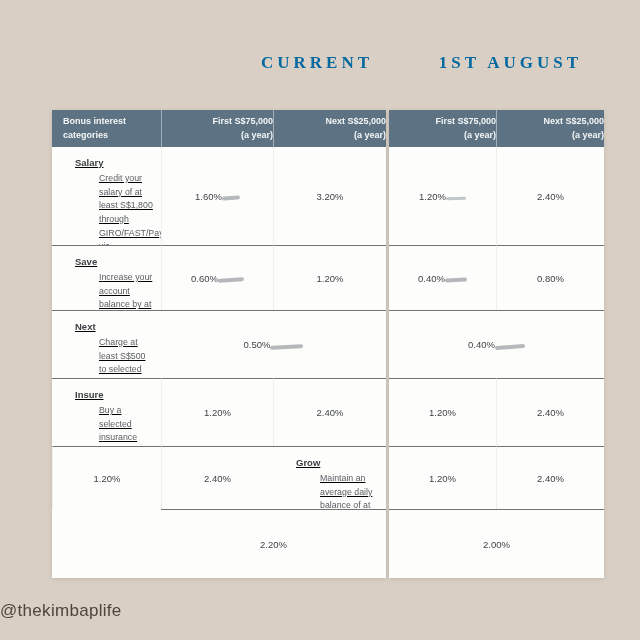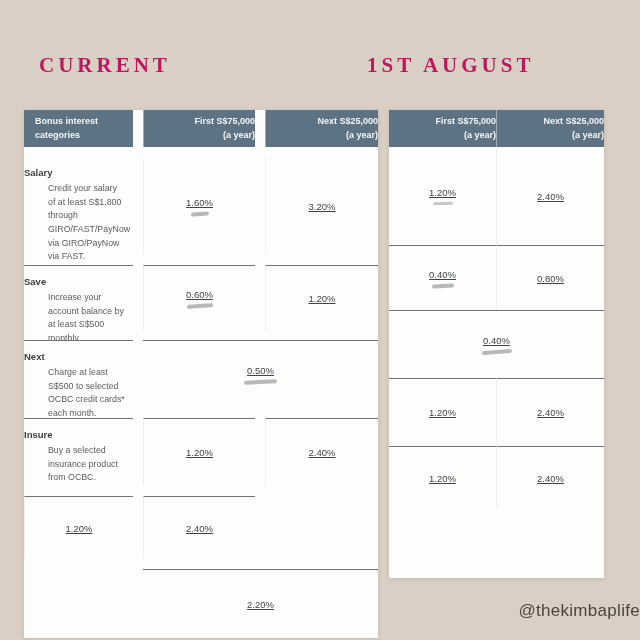--- a/index.html
+++ b/index.html
@@ -4,74 +4,74 @@
 <style>
   html, body { margin:0; padding:0; }
   body {
     width:640px; height:640px; position:relative; overflow:hidden;
     background:#d9cfc4;
     font-family:"Liberation Sans", sans-serif;
   }
 
   
   .section-title {
-    position:absolute; top:53px; text-align:left;
+    position:absolute; top:53px; text-align:right;
     font-family:"Liberation Serif", serif; font-weight:700;
-    font-size:21px; letter-spacing:4px; color:#be185d;
+    font-size:17px; letter-spacing:4px; color:#0369a1;
   }
   .title-left  { left:39px;  width:334px; }
   .title-right { left:367px; width:215px; }
 
   
   .tbl {
     position:absolute; top:110px; display:grid;
     grid-template-rows:37px 98px 65px 68px 68px 63px 69px;
     background:#fdfdfc; box-shadow:0 1px 4px rgba(90,75,60,0.18);
   }
-  .tbl-left  { left:24px;  grid-template-columns:109px 112px 113px;gap:10px; }
+  .tbl-left  { left:52px;  grid-template-columns:109px 112px 113px; }
   .tbl-right { left:389px; grid-template-columns:107px 108px; }
 
   .hcell {
     background:#5d7383; color:#f4f6f7; font-weight:700; font-size:9px;
     display:flex; flex-direction:column; align-items:flex-end; justify-content:center;
     text-align:center; line-height:1.45; box-sizing:border-box;
   }
   .hcell.divl { border-left:1px solid rgba(244,246,247,0.45); }
   .hcell.hcat {
     align-items:flex-start; text-align:left; padding:0 8px 0 11px; line-height:1.5;
   }
 
   .cell { box-sizing:border-box; background:#fdfdfc; }
-  .cat  { padding:10px 8px 8px 0; }
+  .cat  { padding:10px 8px 8px 23px;text-decoration:underline; }
   .cat-title { font-size:9.5px; font-weight:700; color:#3a3f42; margin-bottom:4px; }
   .cat-desc  { font-size:8.8px; color:#585d61; line-height:1.55;margin-left:24px; }
 
   .val {
-    display:flex; flex-direction:column; align-items:center; justify-content:center;
-    font-size:9.5px; color:#3f4448; border-left:1px solid #edf0ef;text-decoration:underline;
+    display:flex; flex-direction:row; align-items:center; justify-content:center;
+    font-size:9.5px; color:#3f4448; border-left:1px solid #edf0ef;
   }
   .val.nbl { border-left:none; }
   .span-left  { grid-column:2 / 4; border-left:none;text-align:center; }
   .span-right { grid-column:1 / 3; border-left:none; }
 
   .r2, .r3, .r4, .r5, .r6 { border-top:1px solid #737373; }
 
   .swoosh {
     height:4px; background:#b5b9bb; border-radius:2px; margin-top:4px;
   }
   .w18 { width:18px; transform:rotate(-4deg); }
   .w20 { width:20px; height:3px; background:#c3c7c9; transform:rotate(-2deg); }
   .w22 { width:22px; transform:rotate(-3deg); }
   .w26 { width:26px; transform:rotate(-4deg); }
   .w30 { width:30px; transform:rotate(-4deg); }
   .w33 { width:33px; transform:rotate(-3deg); }
 
   
   .footer {
-    position:absolute; top:601px; left:0; width:640px; text-align:right;
+    position:absolute; top:601px; left:0; width:640px; text-align:left;
     font-size:17px; color:#4e453c; letter-spacing:0.3px;
   }
 </style>
 </head>
 <body>
 
 <div class="section-title title-left">CURRENT</div>
 <div class="section-title title-right">1ST AUGUST</div>
 
 <div class="tbl tbl-left">
@@ -129,20 +129,24 @@
     <span>2.40%</span>
   </div>
 
   <div class="cell val r5">
     <span>1.20%</span>
   </div>
   <div class="cell val r5">
     <span>2.40%</span>
   </div>
 
+  <div class="cell cat r6">
+    <div class="cat-title">Grow</div>
+    <div class="cat-desc">Maintain an average daily balance of at least S$250,000.</div>
+  </div>
   <div class="cell val r6 span-left">
     <span>2.20%</span>
   </div>
 </div>
 
 <div class="tbl tbl-right">
   <div class="hcell">
     <span>First S$75,000</span>
     <span>(a year)</span>
   </div>
@@ -179,15 +183,18 @@
     <span>2.40%</span>
   </div>
 
   <div class="cell val r5 nbl">
     <span>1.20%</span>
   </div>
   <div class="cell val r5">
     <span>2.40%</span>
   </div>
 
+  <div class="cell val r6 span-right">
+    <span>2.00%</span>
+  </div>
 </div>
 
 <div class="footer">@thekimbaplife</div>
 
 </body></html>

